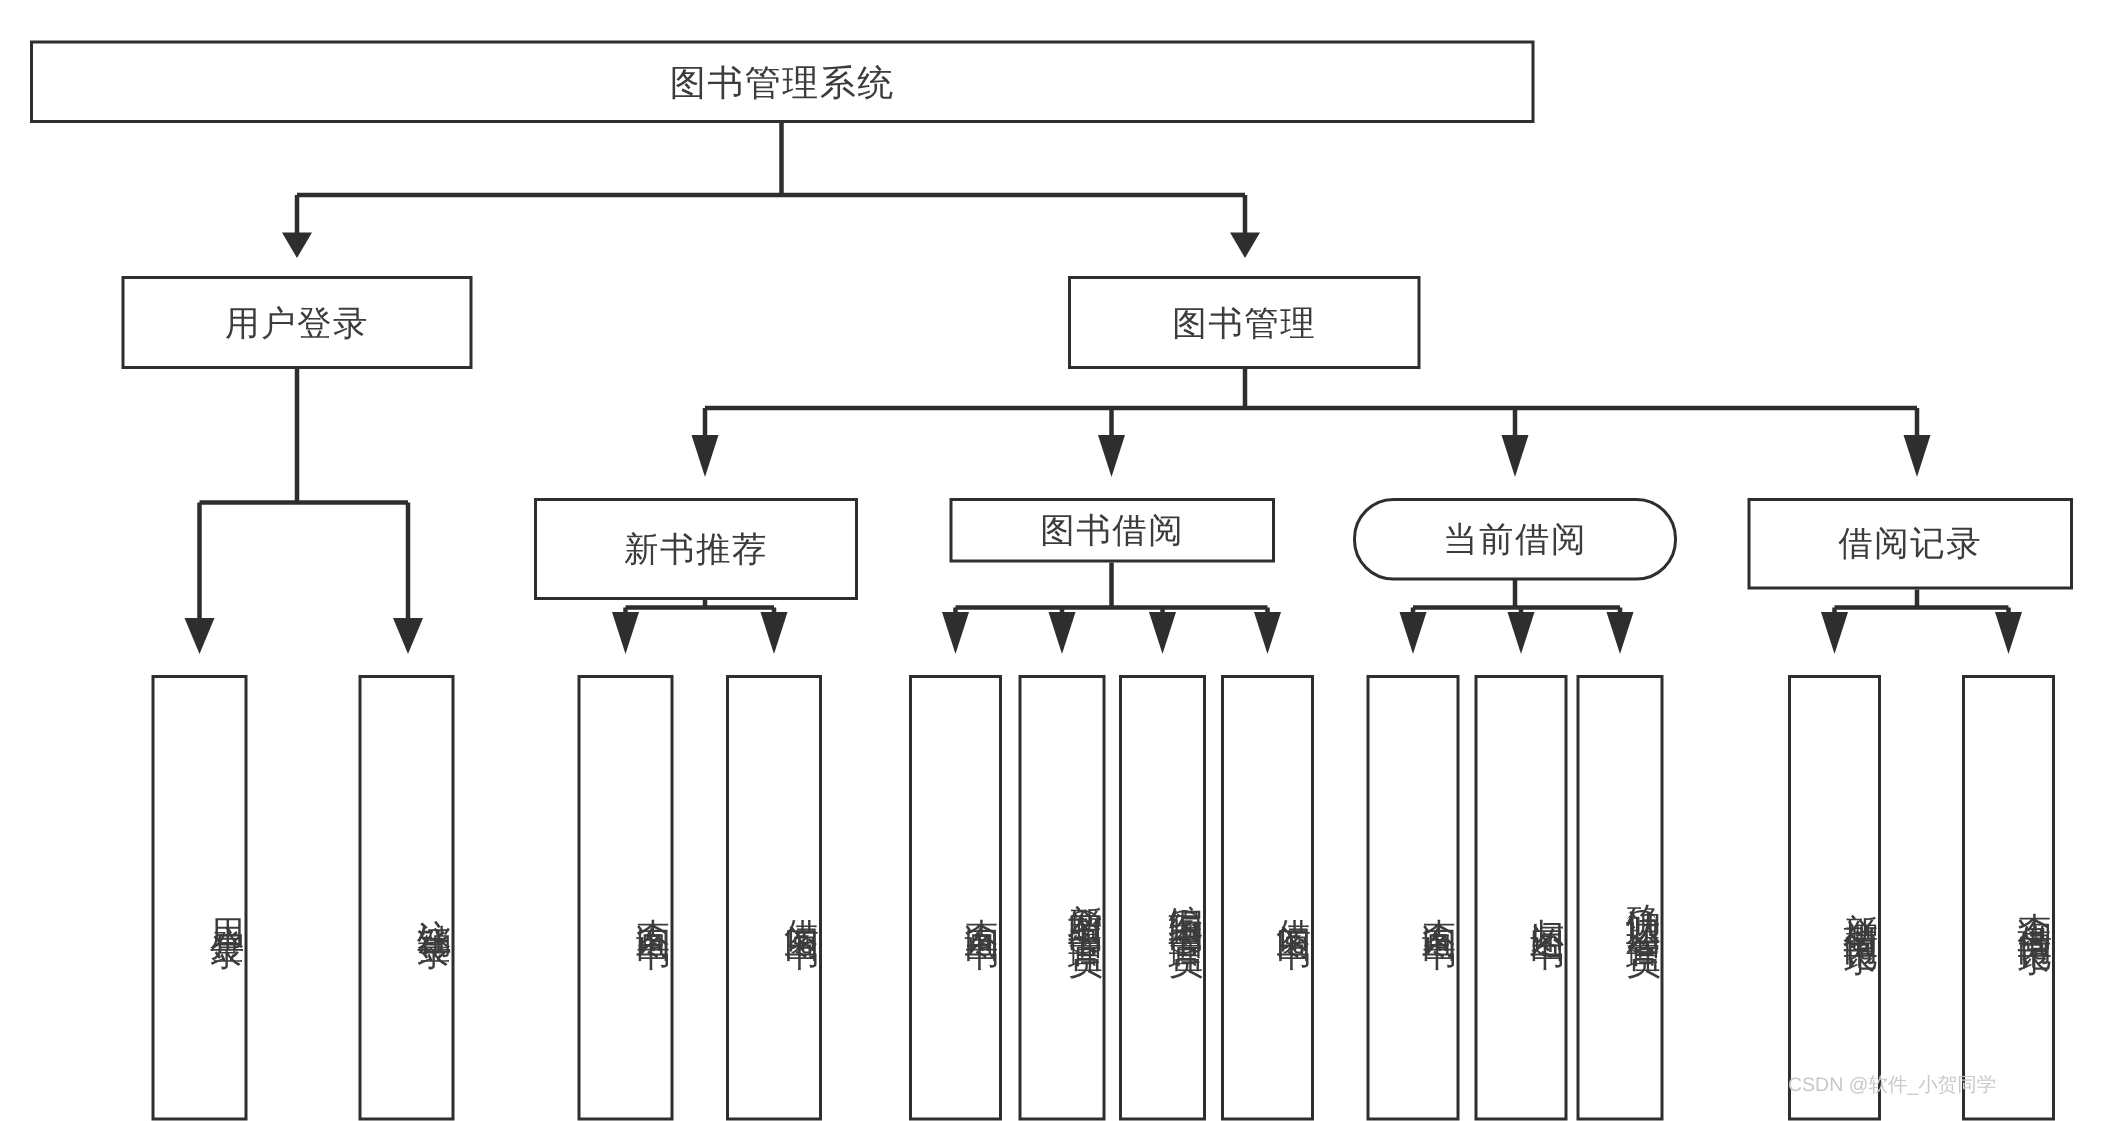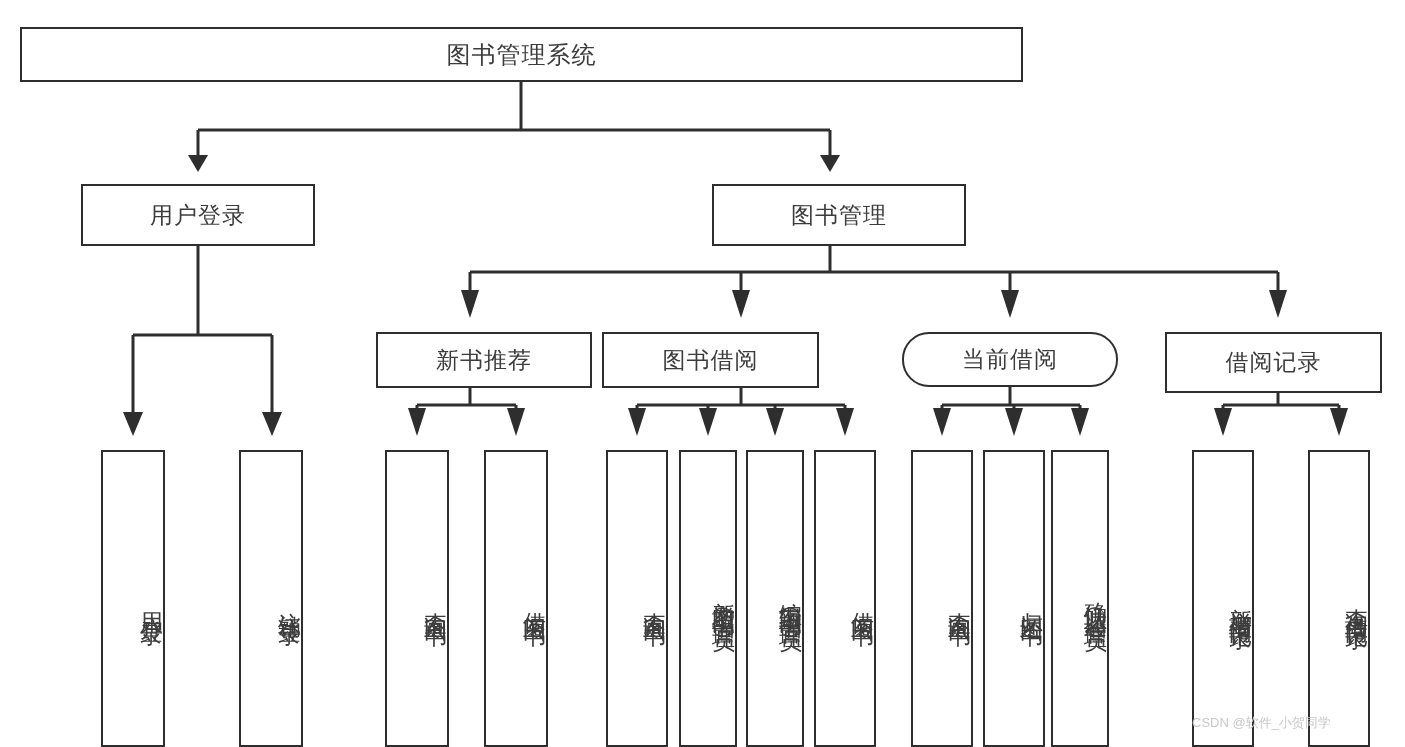--- a/index.html
+++ b/index.html
@@ -171,24 +171,24 @@
     </g>
     <g fill="#2e2e2e">
       <path d="M 1214 408 L 1232 408 L 1223 436 z"></path>
       <path d="M 1330 408 L 1348 408 L 1339 436 z"></path>
     </g>
   </svg>
 
   <div class="node-box node-title" id="node-root" style="left: 20px; top: 13px; width: 1003px; height: 55px;">图书管理系统</div>
 
   <div class="node-box node-h" id="node-l2-0" style="left: 81px; top: 170px; width: 234px; height: 62px;">用户登录</div>
-  <div class="node-box node-h" id="node-l2-1" style="left: 712px; top: 170px; width: 254px; height: 62px;">图书管理</div>
-
-  <div class="node-box node-h" id="node-l3-0" style="left: 376px; top: 318px; width: 216px; height: 56px;">新书推荐</div>
-  <div class="node-box node-h" id="node-l3-1" style="left: 602px; top: 318px; width: 217px; height: 56px;">图书借阅</div>
+  <div class="node-box node-h" id="node-l2-1" style="left: 712px; top: 170px; width: 235px; height: 62px;">图书管理</div>
+
+  <div class="node-box node-h" id="node-l3-0" style="left: 356px; top: 318px; width: 216px; height: 68px;">新书推荐</div>
+  <div class="node-box node-h" id="node-l3-1" style="left: 633px; top: 318px; width: 217px; height: 43px;">图书借阅</div>
   <div class="node-box node-h" id="node-l3-2" style="left: 902px; top: 318px; width: 216px; height: 55px; border-radius: 27px;">当前借阅</div>
   <div class="node-box node-h" id="node-l3-3" style="left: 1165px; top: 318px; width: 217px; height: 61px;">借阅记录</div>
 
   <div class="node-box node-v" id="node-leaf-0" style="left: 101px; top: 436px; width: 64px; height: 297px;">
       <span>用户登录</span>
     </div>
   <div class="node-box node-v" id="node-leaf-1" style="left: 239px; top: 436px; width: 64px; height: 297px;">
       <span>注销登录</span>
     </div>
   <div class="node-box node-v" id="node-leaf-2" style="left: 385px; top: 436px; width: 64px; height: 297px;">

